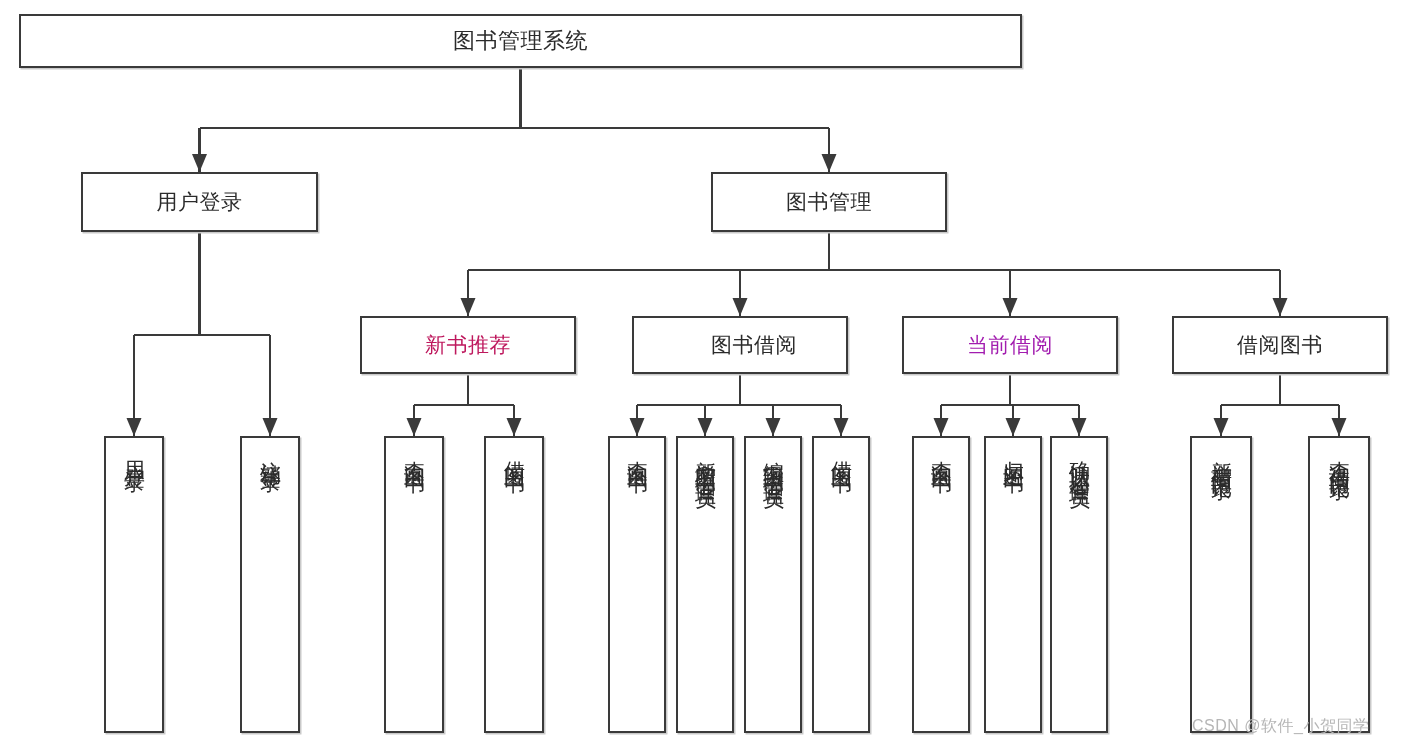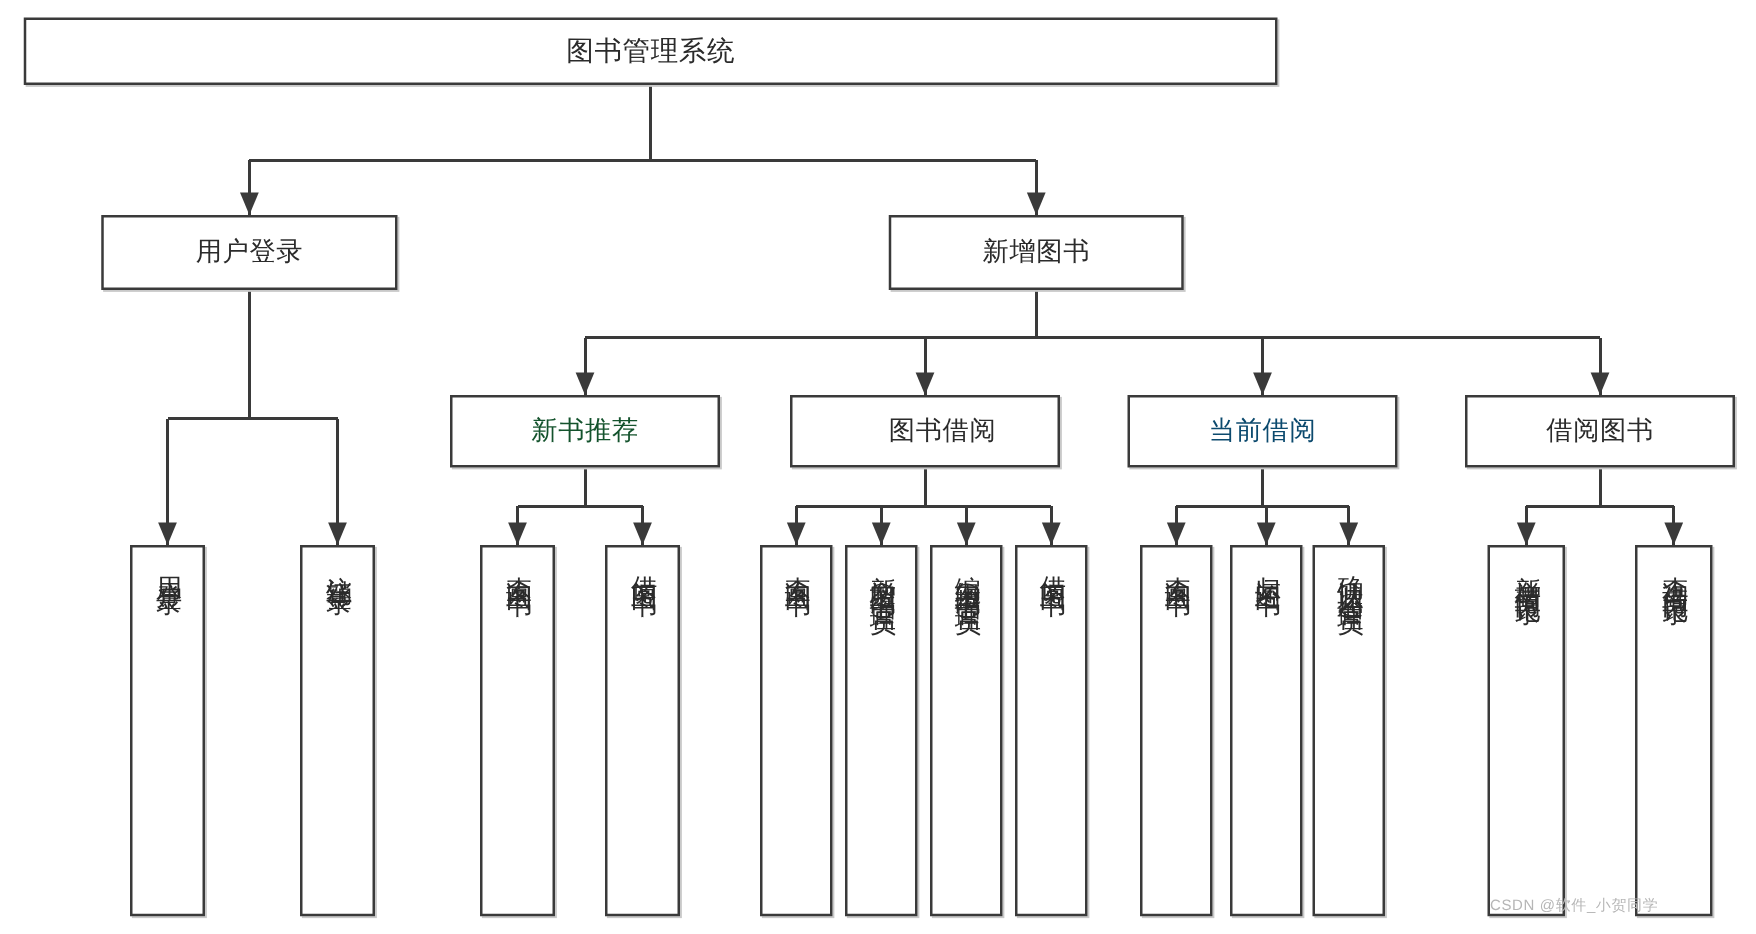--- a/index.html
+++ b/index.html
@@ -54,21 +54,21 @@
   .node.vertical .node-label {
     writing-mode: vertical-rl;
     text-orientation: upright;
     font-size: 21px;
     letter-spacing: 4px;
     white-space: nowrap;
   }
   .node.root .node-label { font-size: 22px; }
   .watermark {
     position: absolute;
-    font-size: 12px;
+    font-size: 16px;
     color: #b6b6b6;
     letter-spacing: 0.5px;
     white-space: nowrap;
     user-select: none;
   }
 </style>
 </head>
 <body>
 
 <div id="canvas">
@@ -127,30 +127,30 @@
       <polygon points="1331.5,418 1346.5,418 1339,436" fill="#3a3a3a"></polygon>
     </svg>
   <div id="nodes">
       <div class="node horizontal root" style="left: 19px; top: 14px; width: 1003px; height: 54px; border-color: rgb(58, 58, 58); background: rgb(255, 255, 255);">
         <span class="node-label" style="color: rgb(43, 43, 43);">图书管理系统</span>
       </div>
       <div class="node horizontal" style="left: 81px; top: 172px; width: 237px; height: 60px; border-color: rgb(58, 58, 58); background: rgb(255, 255, 255);">
         <span class="node-label" style="color: rgb(43, 43, 43);">用户登录</span>
       </div>
       <div class="node horizontal" style="left: 711px; top: 172px; width: 236px; height: 60px; border-color: rgb(58, 58, 58); background: rgb(255, 255, 255);">
-        <span class="node-label" style="color: rgb(43, 43, 43);">新增图书</span>
+        <span class="node-label" style="color: rgb(43, 43, 43);">图书管理</span>
       </div>
       <div class="node horizontal" style="left: 360px; top: 316px; width: 216px; height: 58px; border-color: rgb(58, 58, 58); background: rgb(255, 255, 255);">
-        <span class="node-label" style="color: #14532d;">新书推荐</span>
+        <span class="node-label" style="color: #be185d;">新书推荐</span>
       </div>
       <div class="node horizontal" style="left: 632px; top: 316px; width: 216px; height: 58px; border-color: rgb(58, 58, 58); background: rgb(255, 255, 255);">
         <span class="node-label" style="color: rgb(43, 43, 43); margin-left: 28px;">图书借阅</span>
       </div>
       <div class="node horizontal" style="left: 902px; top: 316px; width: 216px; height: 58px; border-color: rgb(58, 58, 58); background: rgb(255, 255, 255);">
-        <span class="node-label" style="color: #0c4a6e; text-align: center;">当前借阅</span>
+        <span class="node-label" style="color: #a21caf; text-align: center;">当前借阅</span>
       </div>
       <div class="node horizontal" style="left: 1172px; top: 316px; width: 216px; height: 58px; border-color: rgb(58, 58, 58); background: rgb(255, 255, 255);">
         <span class="node-label" style="color: rgb(43, 43, 43);">借阅图书</span>
       </div>
       <div class="node vertical" style="left: 104px; top: 436px; width: 60px; height: 297px; border-color: rgb(58, 58, 58); background: rgb(255, 255, 255);">
         <span class="node-label" style="color: rgb(43, 43, 43);">用户登录</span>
       </div>
       <div class="node vertical" style="left: 240px; top: 436px; width: 60px; height: 297px; border-color: rgb(58, 58, 58); background: rgb(255, 255, 255);">
         <span class="node-label" style="color: rgb(43, 43, 43);">注销登录</span>
       </div>

